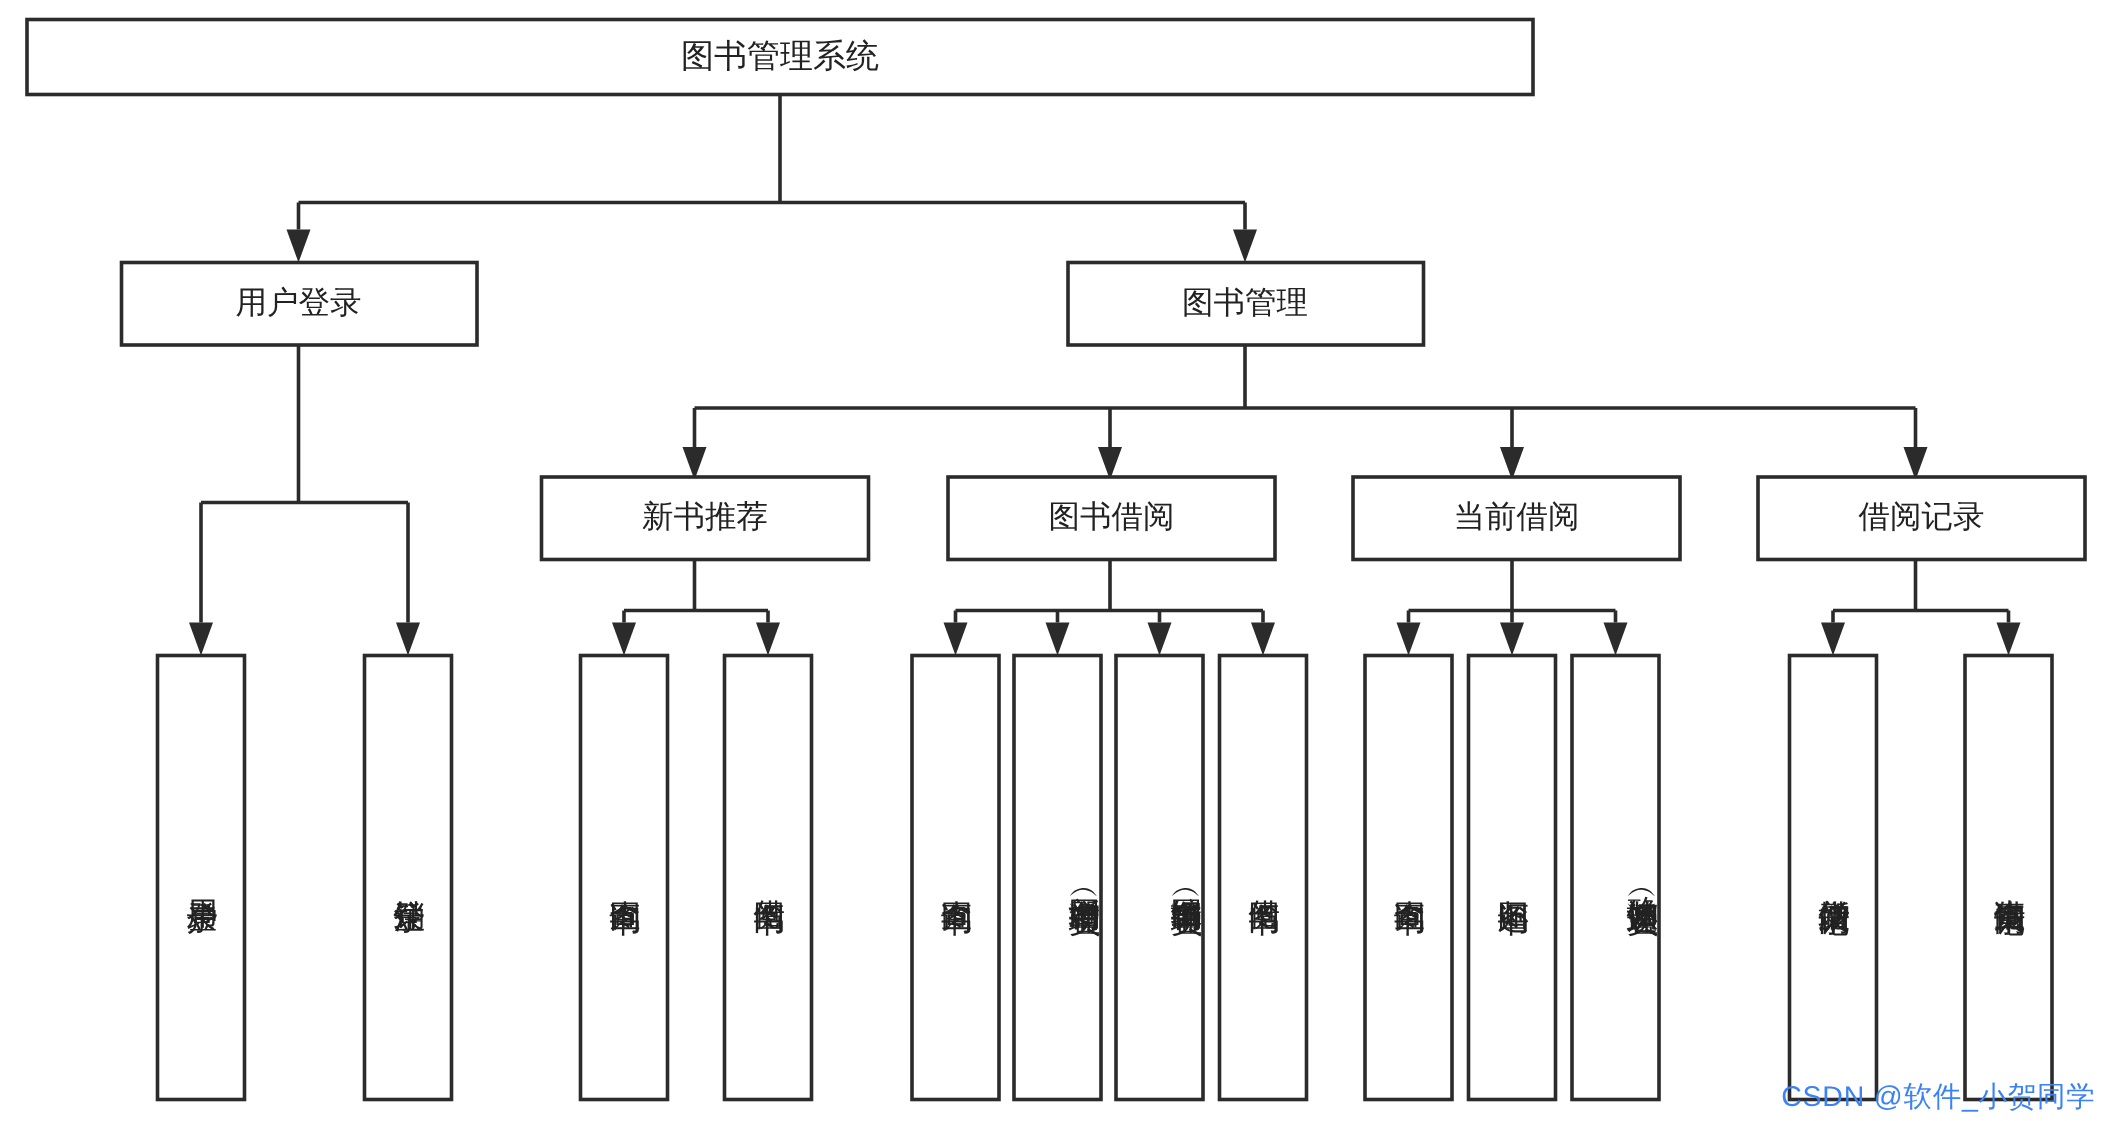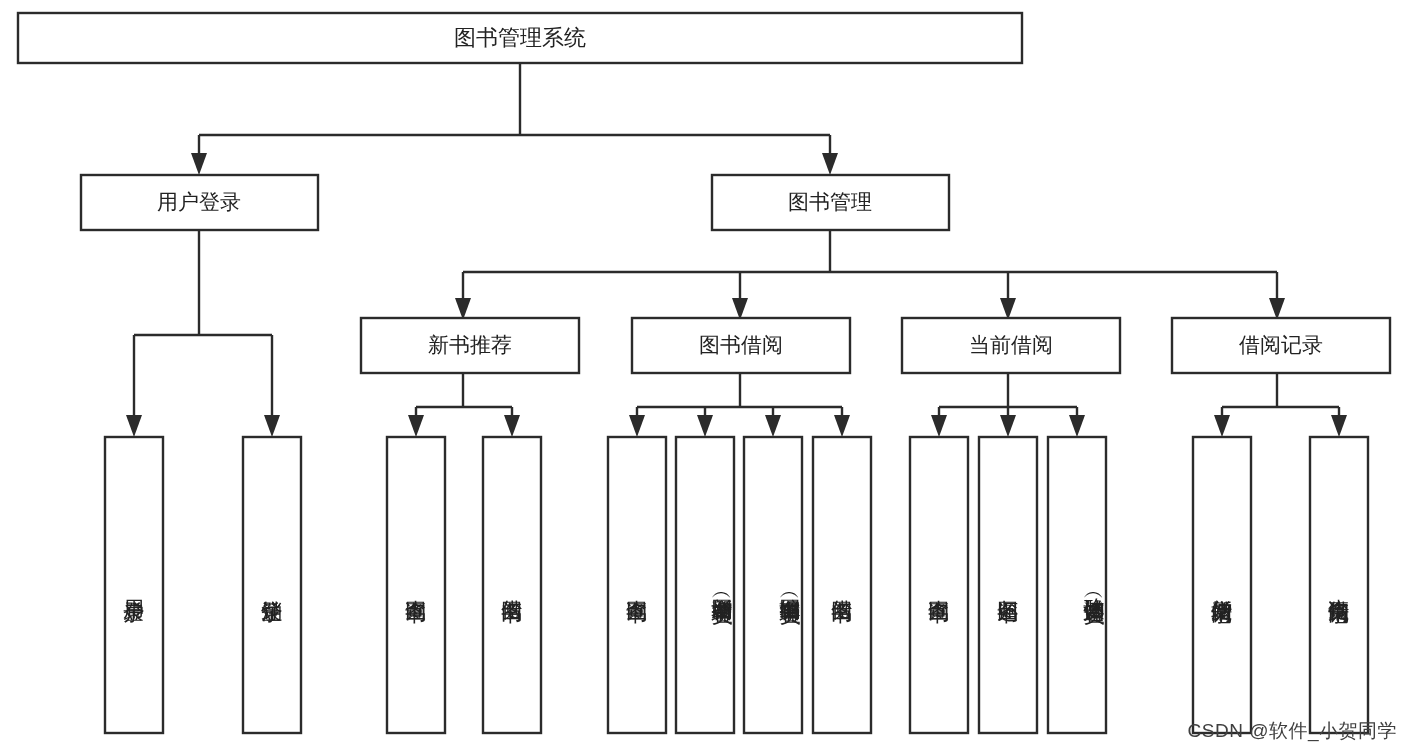--- a/index.html
+++ b/index.html
@@ -74,21 +74,21 @@
     justify-content: center;
     pointer-events: none;
     user-select: none;
   }
   .watermark {
     position: absolute;
     right: 8px;
     bottom: 3px;
     font-family: "Liberation Sans", "DejaVu Sans", sans-serif;
     font-size: 19px;
-    color: #404040;
+    color: #3b82f6;
     letter-spacing: 0.5px;
     white-space: nowrap;
   }
 </style>
 </head>
 <body>
 
 <div id="diagram-root">
 
   <svg class="diagram-canvas" viewBox="0 0 1405 747" xmlns="http://www.w3.org/2000/svg">

